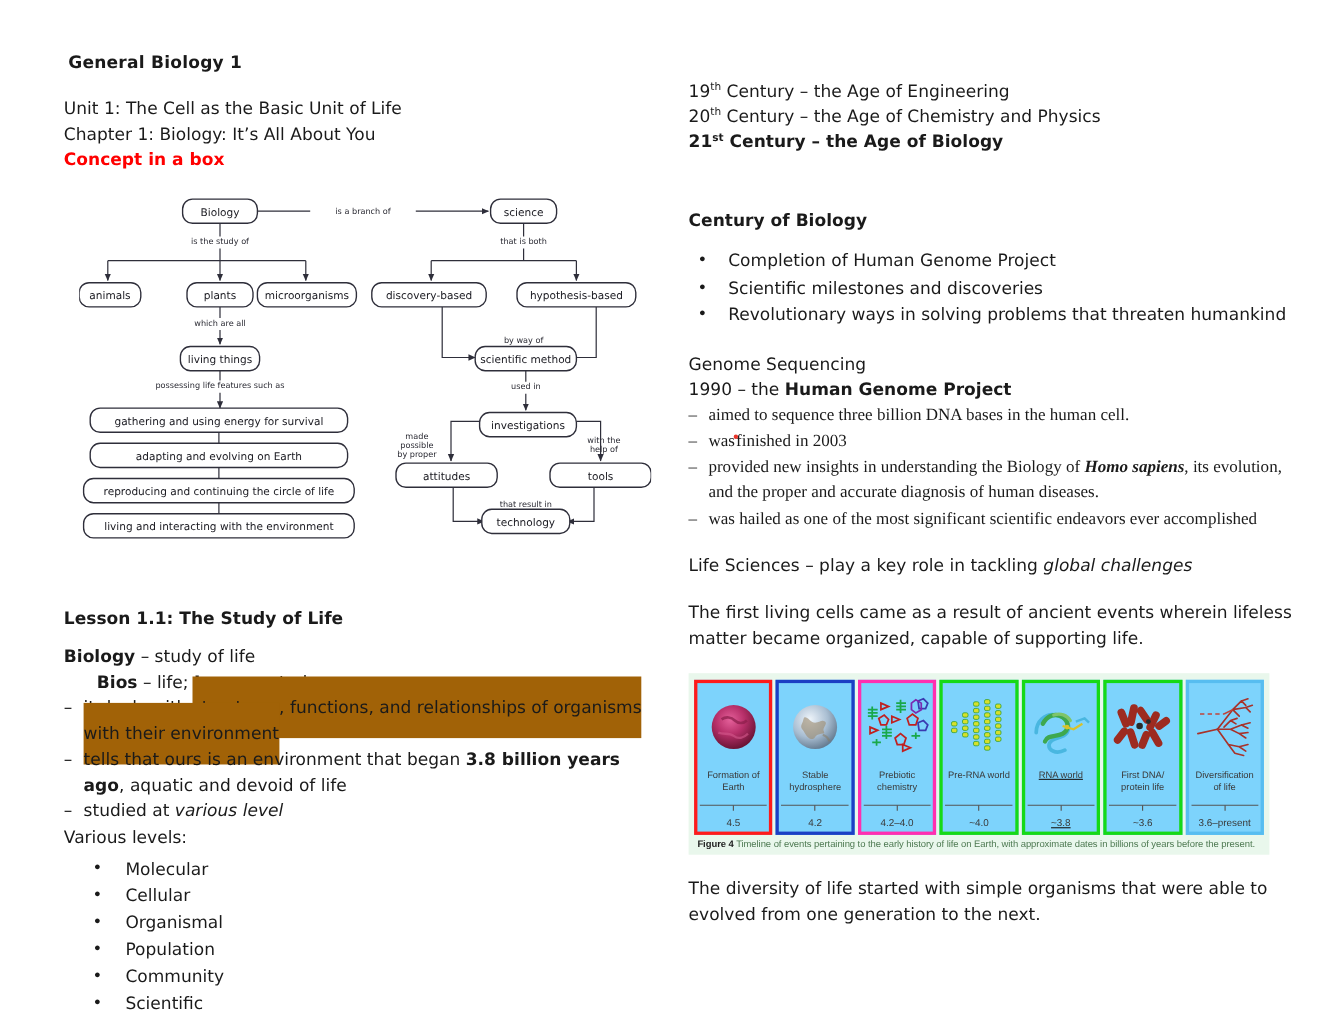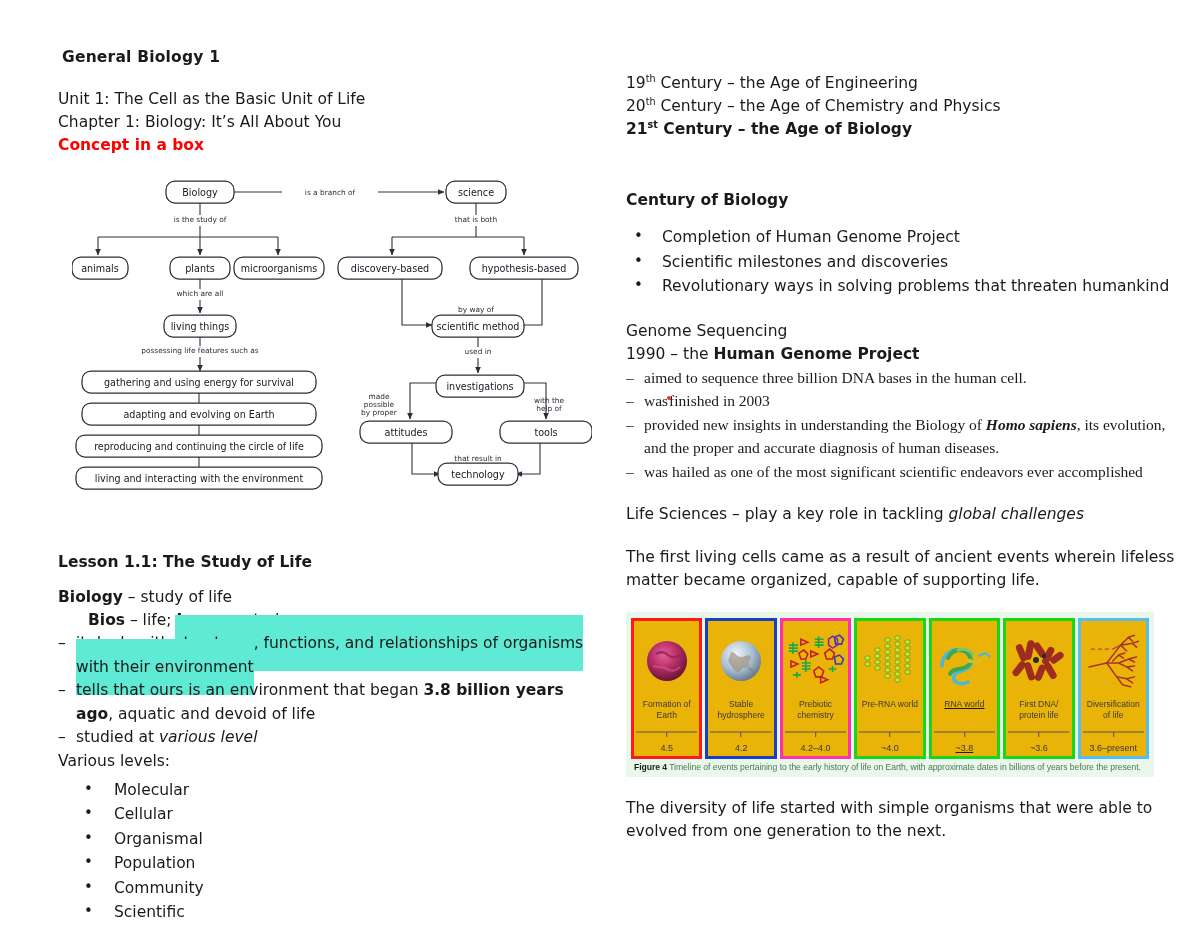--- a/index.html
+++ b/index.html
@@ -58,21 +58,21 @@
     line-height: 23px;
     margin-top: 28px;
   }
   .gap-sm { height: 12px; }
   .gap-md { height: 20px; }
 
   b, .b { font-weight: bold; }
   i, .i { font-style: italic; }
 
   .hl {
-    background: #5eead4;
+    background: #a16207;
     padding: 19px 0;
     box-decoration-break: clone;
     -webkit-box-decoration-break: clone;
   }
 
   
   ul.bullets {
     list-style: none;
     margin: 6px 0 0 0;
     padding: 0;
@@ -136,21 +136,21 @@
     box-sizing: border-box;
     width: 528px;
   }
   .fig-strip {
     display: flex;
     gap: 3px;
   }
   .fig-cell {
     flex: 1;
     border: 3px solid #888;
-    background: #eab308;
+    background: #7dd3fc;
     box-sizing: border-box;
     padding: 4px 2px 3px 2px;
     display: flex;
     flex-direction: column;
     align-items: center;
     min-width: 0;
   }
   .fig-art {
     height: 72px;
     width: 100%;

